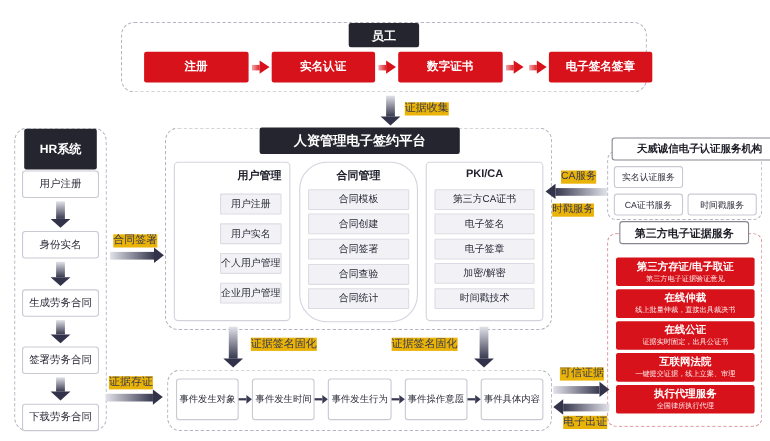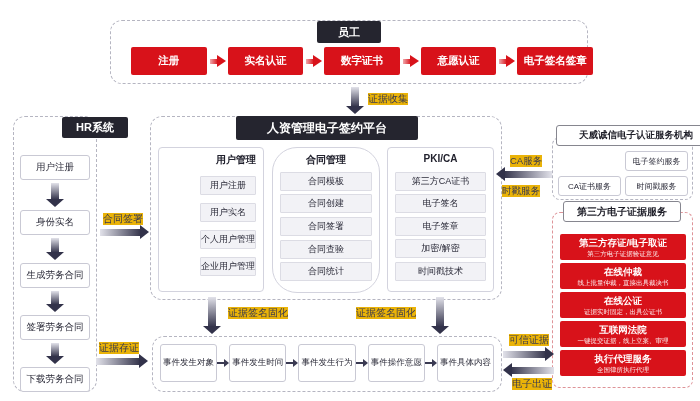--- a/index.html
+++ b/index.html
@@ -73,23 +73,20 @@
         <i></i>
         <b></b>
       </span>
     <div class="rbox">
         <span>数字证书</span>
       </div>
     <span class="arr-red">
         <i></i>
         <b></b>
       </span>
-    <div class="rbox">
-        <span>意愿认证</span>
-      </div>
     <span class="arr-red">
         <i></i>
         <b></b>
       </span>
     <div class="rbox">
         <span>电子签名签章</span>
       </div>
   </div>
   <div class="dark-tab" style="left:317px;top:21px;width:64px;height:22px;font-size:11px;">员工</div>
 
@@ -126,21 +123,21 @@
       <span class="hd"></span>
     </div>
   <div class="v-arrow" style="left:46px;top:291px;width:18px;height:21px;">
       <span class="sh"></span>
       <span class="hd"></span>
     </div>
   <div class="v-arrow" style="left:46px;top:343px;width:18px;height:21px;">
       <span class="sh"></span>
       <span class="hd"></span>
     </div>
-  <div class="dark-tab" style="left:22px;top:117px;width:66px;height:21px;font-size:11px;margin-left:40px;">HR系统</div>
+  <div class="dark-tab" style="left:22px;top:117px;width:66px;height:37px;font-size:11px;">HR系统</div>
 
   <div class="lbl" style="left:103px;top:213px;">合同签署</div>
   <div class="h-arrow" style="left:100px;top:225px;width:49px;height:14px;">
       <span class="sh"></span>
       <span class="hd"></span>
     </div>
 
   <div class="lbl" style="left:99px;top:342px;">证据存证</div>
   <div class="h-arrow" style="left:96px;top:354px;width:52px;height:14px;">
       <span class="sh"></span>
@@ -251,22 +248,22 @@
         <i></i>
         <b></b>
       </span>
     <div class="wbox">
         <span>事件具体内容</span>
       </div>
   </div>
 
   <div class="dbox" style="left:552px;top:137px;width:141px;height:63px;border-radius:8px;"></div>
   <div class="hdr-box" style="left:556px;top:125px;width:160px;height:21px;font-size:9.5px;">天威诚信电子认证服务机构</div>
-  <div class="wbox" style="position:absolute;left:625px;top:151px;width:63px;height:20px;font-size:8px;">
-      <span>电子签约服务</span>
+  <div class="wbox" style="position:absolute;left:558px;top:151px;width:63px;height:20px;font-size:8px;">
+      <span>实名认证服务</span>
     </div>
   <div class="wbox" style="position:absolute;left:558px;top:176px;width:63px;height:20px;font-size:8px;">
       <span>CA证书服务</span>
     </div>
   <div class="wbox" style="position:absolute;left:625px;top:176px;width:63px;height:20px;font-size:8px;">
       <span>时间戳服务</span>
     </div>
 
   <div class="lbl" style="left:510px;top:155px;font-size:9.5px;">CA服务</div>
   <div class="h-arrow left" style="left:496px;top:167px;width:56px;height:14px;">

